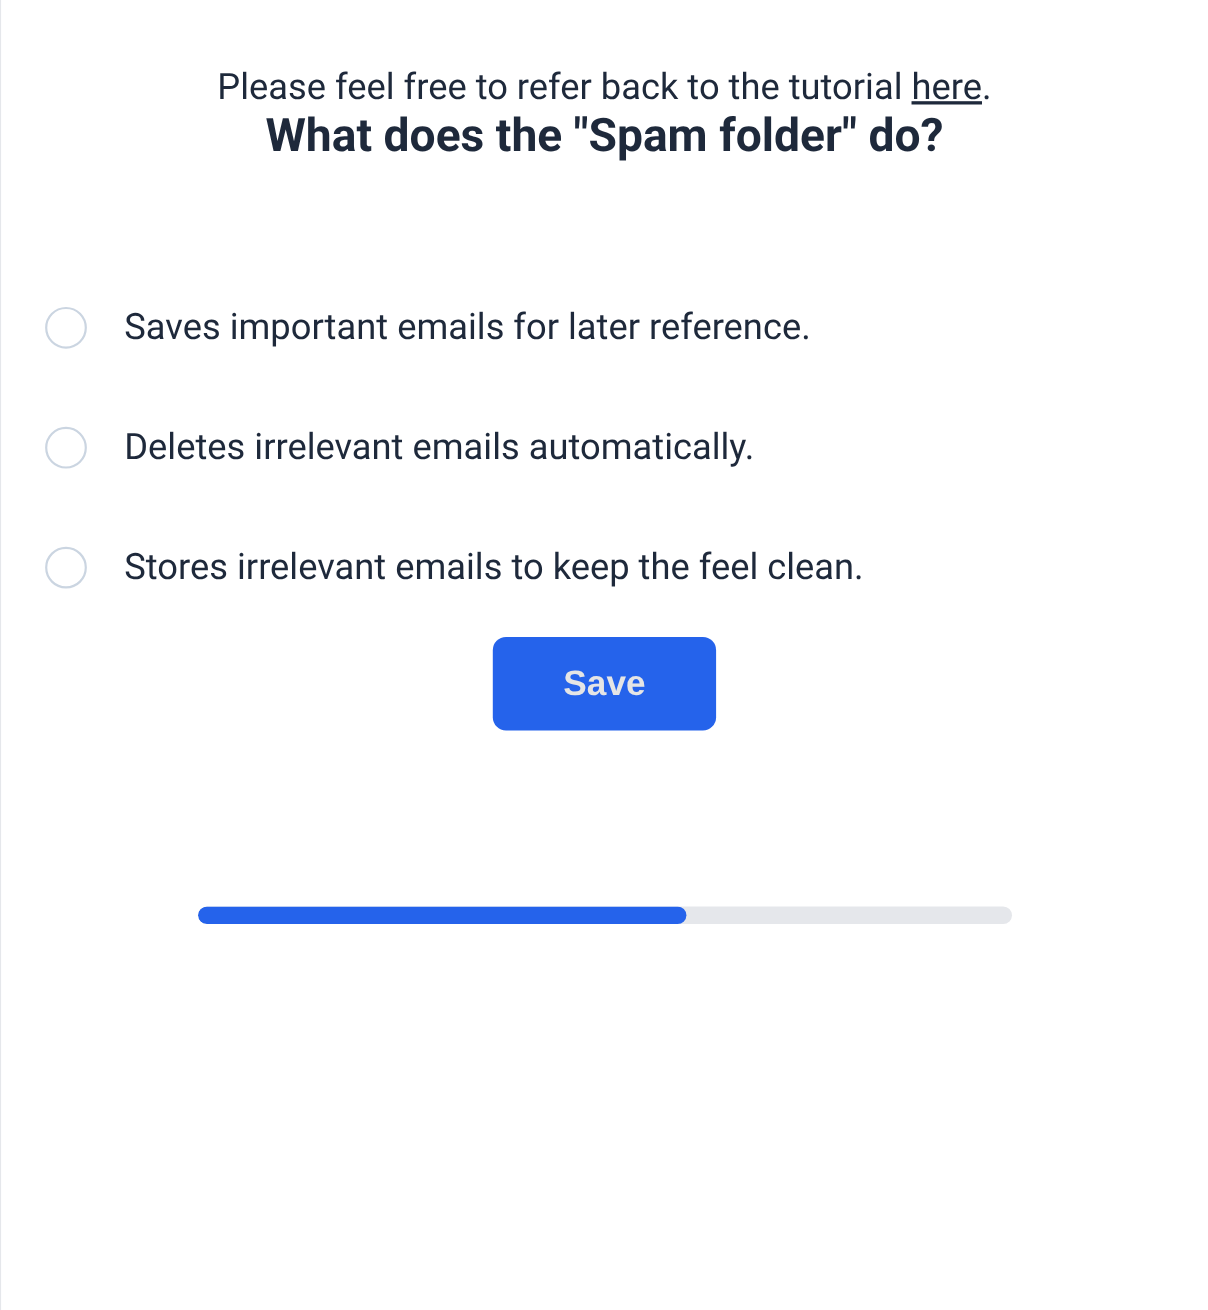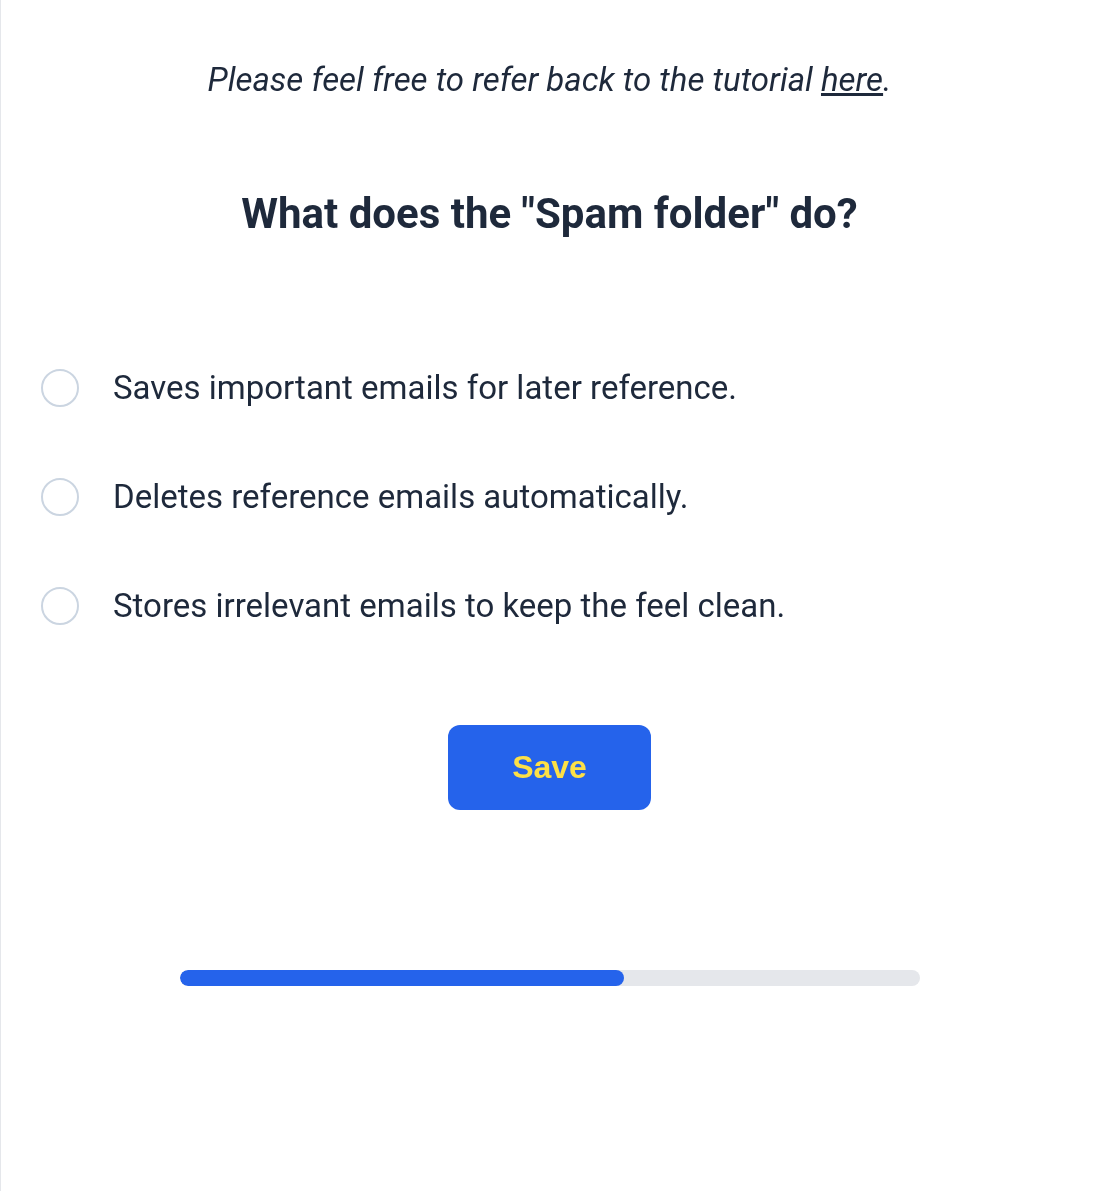--- a/index.html
+++ b/index.html
@@ -16,43 +16,41 @@
       border-left: 1px solid #e5e7eb;
     }
     .container {
       background: #ffffff;
       padding: 60px 40px 40px 40px;
       margin: 0;
       min-height: 1191px;
     }
     .intro-text {
       text-align: center;
-      font-style: italic;
       font-size: 33px;
       color: #1e293b;
-      margin-bottom: 90px;
       font-weight: 400;
     }
     .intro-text a {
       color: #1e293b;
       text-decoration: underline;
     }
     .question-title {
       text-align: center;
       font-size: 42px;
       font-weight: 700;
       color: #1e293b;
       margin-bottom: 130px;
     }
     .options {
       display: flex;
       flex-direction: column;
       gap: 70px;
       padding-left: 0px;
-      margin-bottom: 100px;
+      margin-bottom: 44px;
     }
     .option-row {
       display: flex;
       align-items: center;
       gap: 34px;
       cursor: pointer;
     }
     .radio {
       width: 38px;
       height: 38px;
@@ -73,21 +71,21 @@
       color: #1e293b;
       font-weight: 400;
     }
     .save-wrap {
       display: flex;
       justify-content: center;
       margin-bottom: 160px;
     }
     .save-button {
       background: #2563eb;
-      color: #fde047;
+      color: #e5e5e5;
       border: none;
       border-radius: 12px;
       font-size: 32px;
       font-weight: 600;
       padding: 24px 64px;
       cursor: pointer;
     }
     .progress-wrap {
       display: flex;
       justify-content: center;
@@ -116,21 +114,21 @@
 
   <h1 class="question-title">What does the "Spam folder" do?</h1>
 
   <div class="options">
     <label class="option-row">
       <input type="radio" name="q" class="radio" style="">
       <span class="option-label">Saves important emails for later reference.</span>
     </label>
     <label class="option-row">
       <input type="radio" name="q" class="radio" style="">
-      <span class="option-label">Deletes reference emails automatically.</span>
+      <span class="option-label">Deletes irrelevant emails automatically.</span>
     </label>
     <label class="option-row">
       <input type="radio" name="q" class="radio" style="">
       <span class="option-label">Stores irrelevant emails to keep the feel clean.</span>
     </label>
   </div>
 
   <div class="save-wrap">
     <button class="save-button">Save</button>
   </div>

